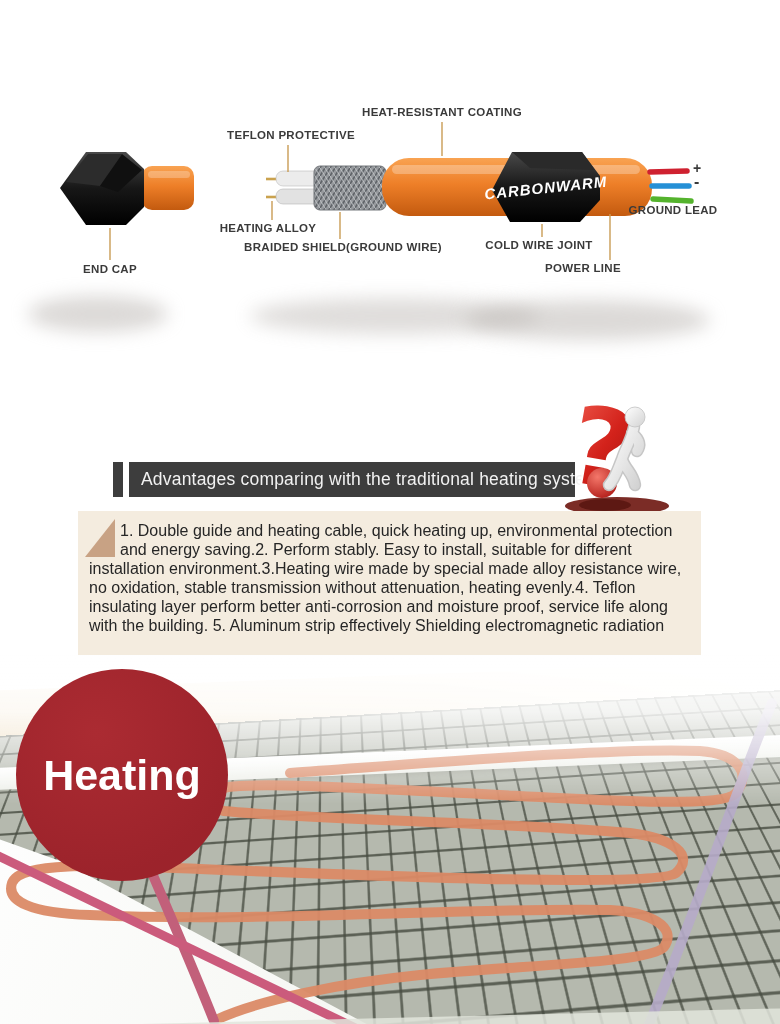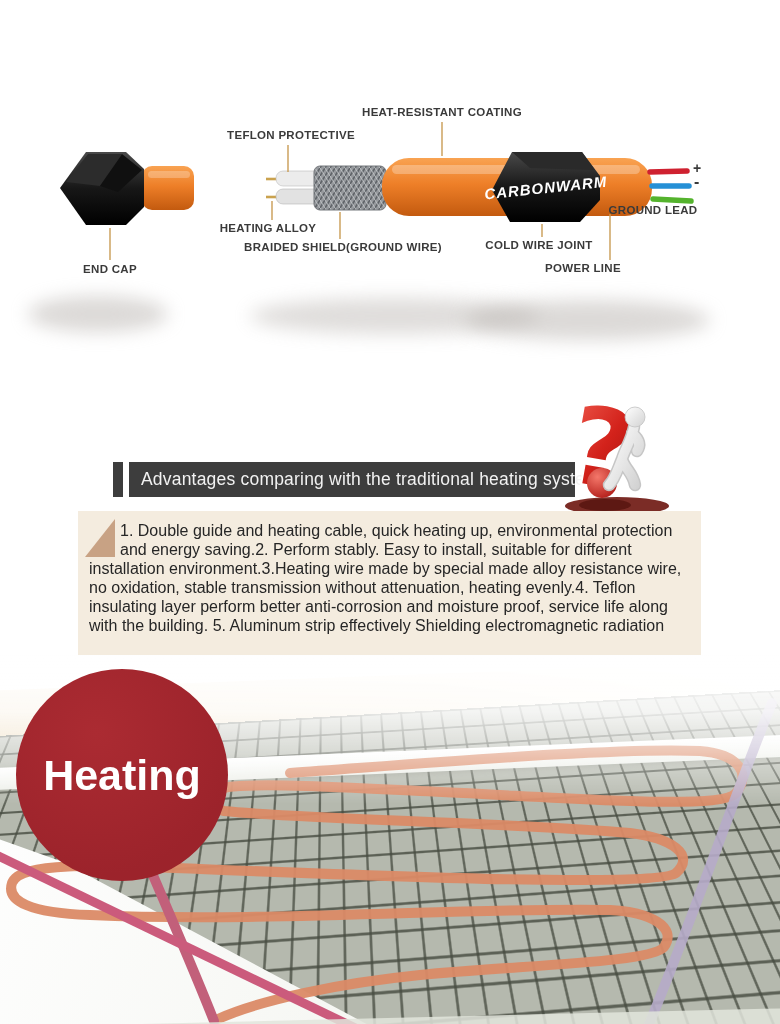--- a/index.html
+++ b/index.html
@@ -138,21 +138,21 @@
     </g>
   </svg>
 
   <div class="dlabel ctr" style="left:291px;top:129px">TEFLON PROTECTIVE</div>
   <div class="dlabel ctr" style="left:442px;top:106px">HEAT-RESISTANT COATING</div>
   <div class="dlabel ctr" style="left:268px;top:222px">HEATING ALLOY</div>
   <div class="dlabel ctr" style="left:343px;top:241px">BRAIDED SHIELD(GROUND WIRE)</div>
   <div class="dlabel ctr" style="left:110px;top:263px">END CAP</div>
   <div class="dlabel ctr" style="left:539px;top:239px">COLD WIRE JOINT</div>
   <div class="dlabel ctr" style="left:583px;top:262px">POWER LINE</div>
-  <div class="dlabel ctr" style="left:653px;top:204px">GROUND LEAD</div>
+  <div class="dlabel ctr" style="left:673px;top:204px">GROUND LEAD</div>
   <div class="dlabel" style="left:693px;top:160px;font-size:14px">+</div>
   <div class="dlabel" style="left:694px;top:173px;font-size:16px">-</div>
 
   <div class="banner-accent"></div>
   <div class="banner">Advantages comparing with the traditional heating system</div>
 
   <svg class="qmark" width="132" height="142" viewBox="0 0 132 142">
     <defs>
       <linearGradient id="gred" x1="0" y1="0" x2="1" y2="1">
         <stop offset="0" stop-color="#ef5b4e"></stop>

